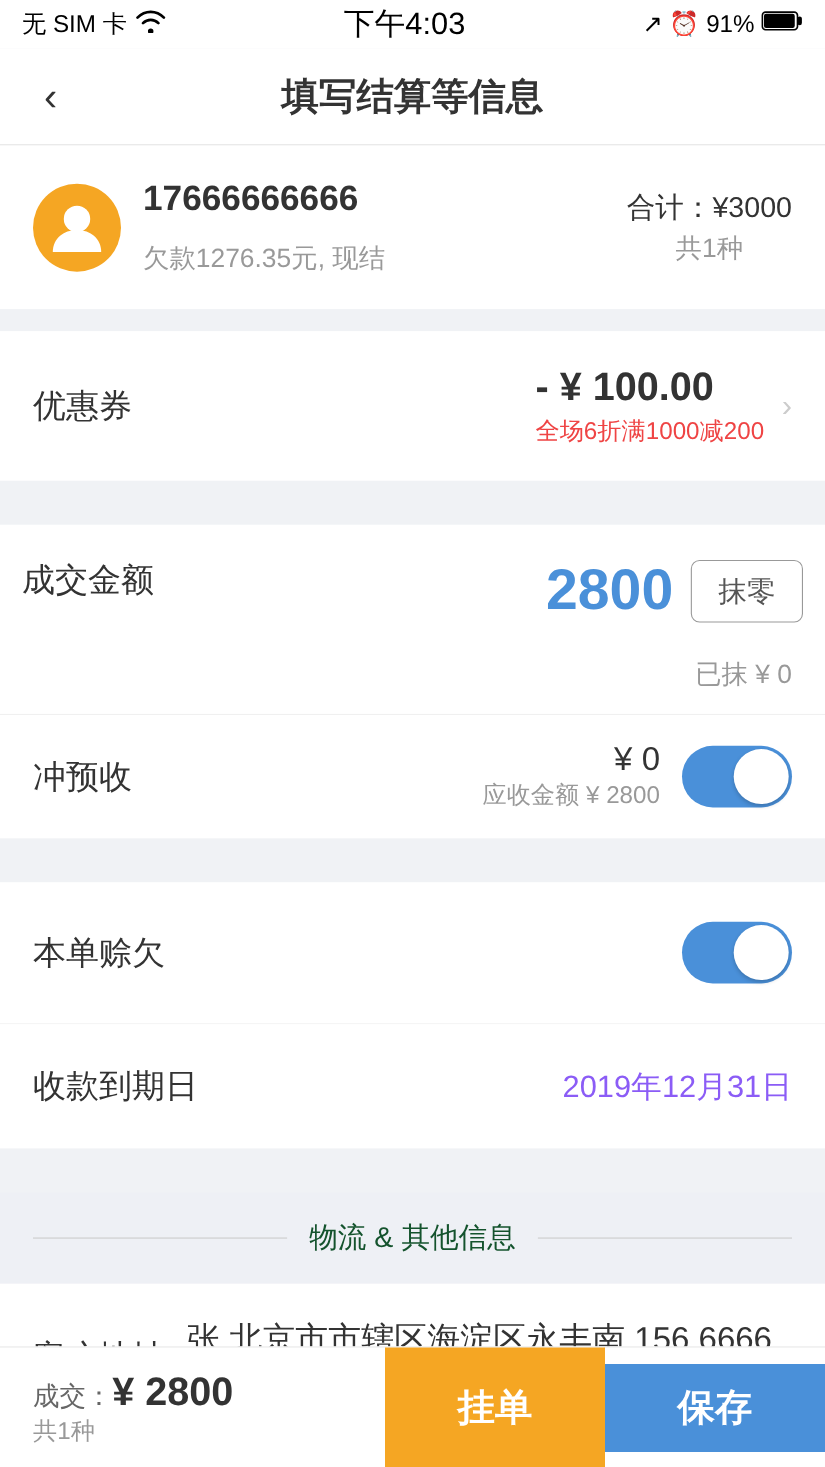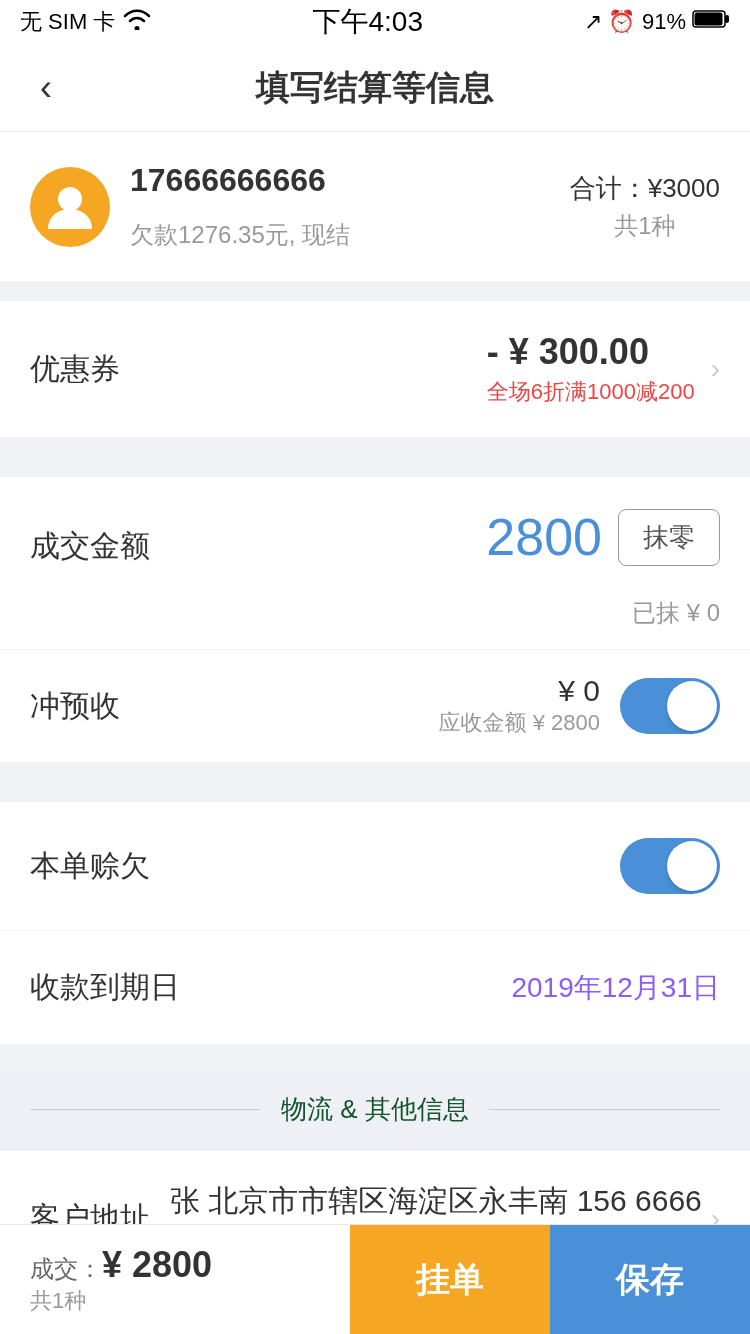--- a/index.html
+++ b/index.html
@@ -152,36 +152,36 @@
       color: #ccc;
     }
 
     
     .deal-section {
       background: #fff;
       margin-bottom: 20px;
     }
     .deal-row {
       display: flex;
-      align-items: flex-end;
-      justify-content: space-between;
-      padding: 30px 30px;
+      align-items: flex-start;
+      justify-content: space-between;
+      padding: 30px 20px;
     }
     .deal-label {
       font-size: 30px;
       color: #333;
     }
     .deal-right {
       display: flex;
       align-items: center;
       gap: 16px;
     }
     .deal-amount {
       font-size: 52px;
-      font-weight: 400;
+      font-weight: 700;
       color: #4A90D9;
     }
     .round-btn {
       border: 1.5px solid #999;
       border-radius: 8px;
       padding: 10px 24px;
       font-size: 26px;
       color: #555;
       background: #fff;
       cursor: pointer;
@@ -245,21 +245,21 @@
       transition: left 0.3s;
       box-shadow: 0 2px 4px rgba(0,0,0,0.2);
     }
     .toggle.on .toggle-knob {
       left: 47px;
     }
 
     
     .info-section {
       background: #fff;
-      margin-bottom: 4px;
+      margin-bottom: 20px;
     }
     .info-row {
       display: flex;
       align-items: center;
       justify-content: space-between;
       padding: 36px 30px;
       border-bottom: 1px solid #f5f5f5;
     }
     .info-row:last-child {
       border-bottom: none;
@@ -351,21 +351,21 @@
       display: flex;
       align-items: center;
       justify-content: center;
       font-size: 34px;
       color: #fff;
       font-weight: 600;
       cursor: pointer;
     }
     .bottom-btn-save {
       width: 200px;
-      height: 110px;
+      height: 80px;
       background: #4A90D9;
       display: flex;
       align-items: center;
       justify-content: center;
       font-size: 34px;
       color: #fff;
       font-weight: 600;
       cursor: pointer;
     }
 
@@ -429,21 +429,21 @@
       </div>
       <div class="total-count">共1种</div>
     </div>
   </div>
 
   <div class="section">
     <div class="section-row">
       <div class="row-label">优惠券</div>
       <div class="row-right">
         <div>
-          <div class="coupon-amount">- ¥ 300.00</div>
+          <div class="coupon-amount">- ¥ 100.00</div>
           <div class="coupon-desc">全场6折满1000减200</div>
         </div>
         <div class="chevron-right">›</div>
       </div>
     </div>
   </div>
 
   <div class="gray-bg"></div>
 
   <div class="deal-section">

